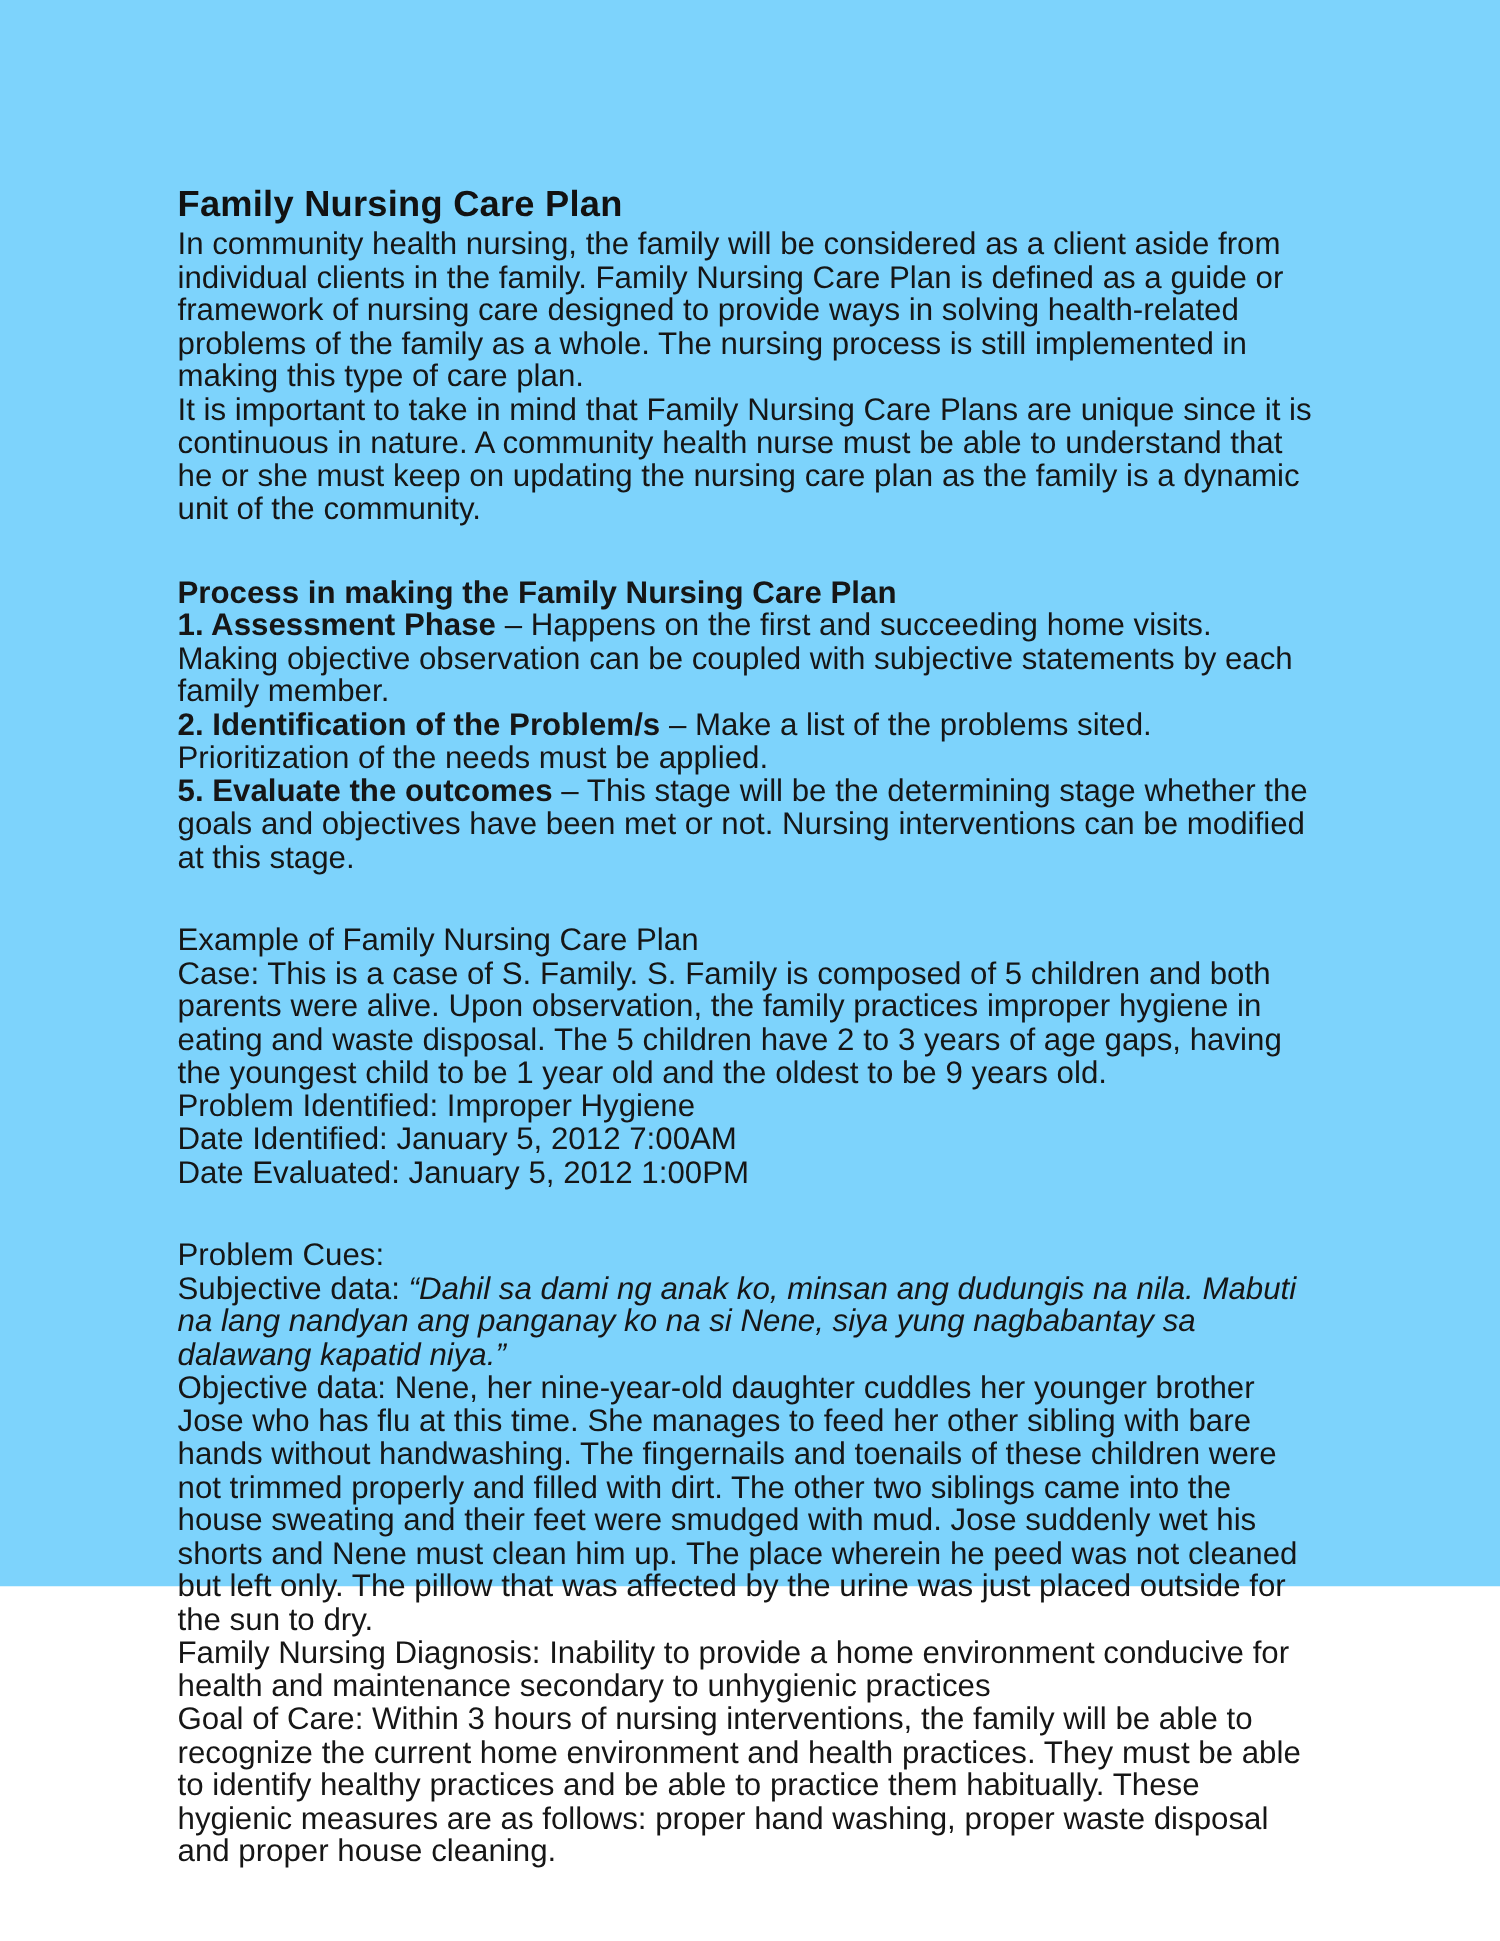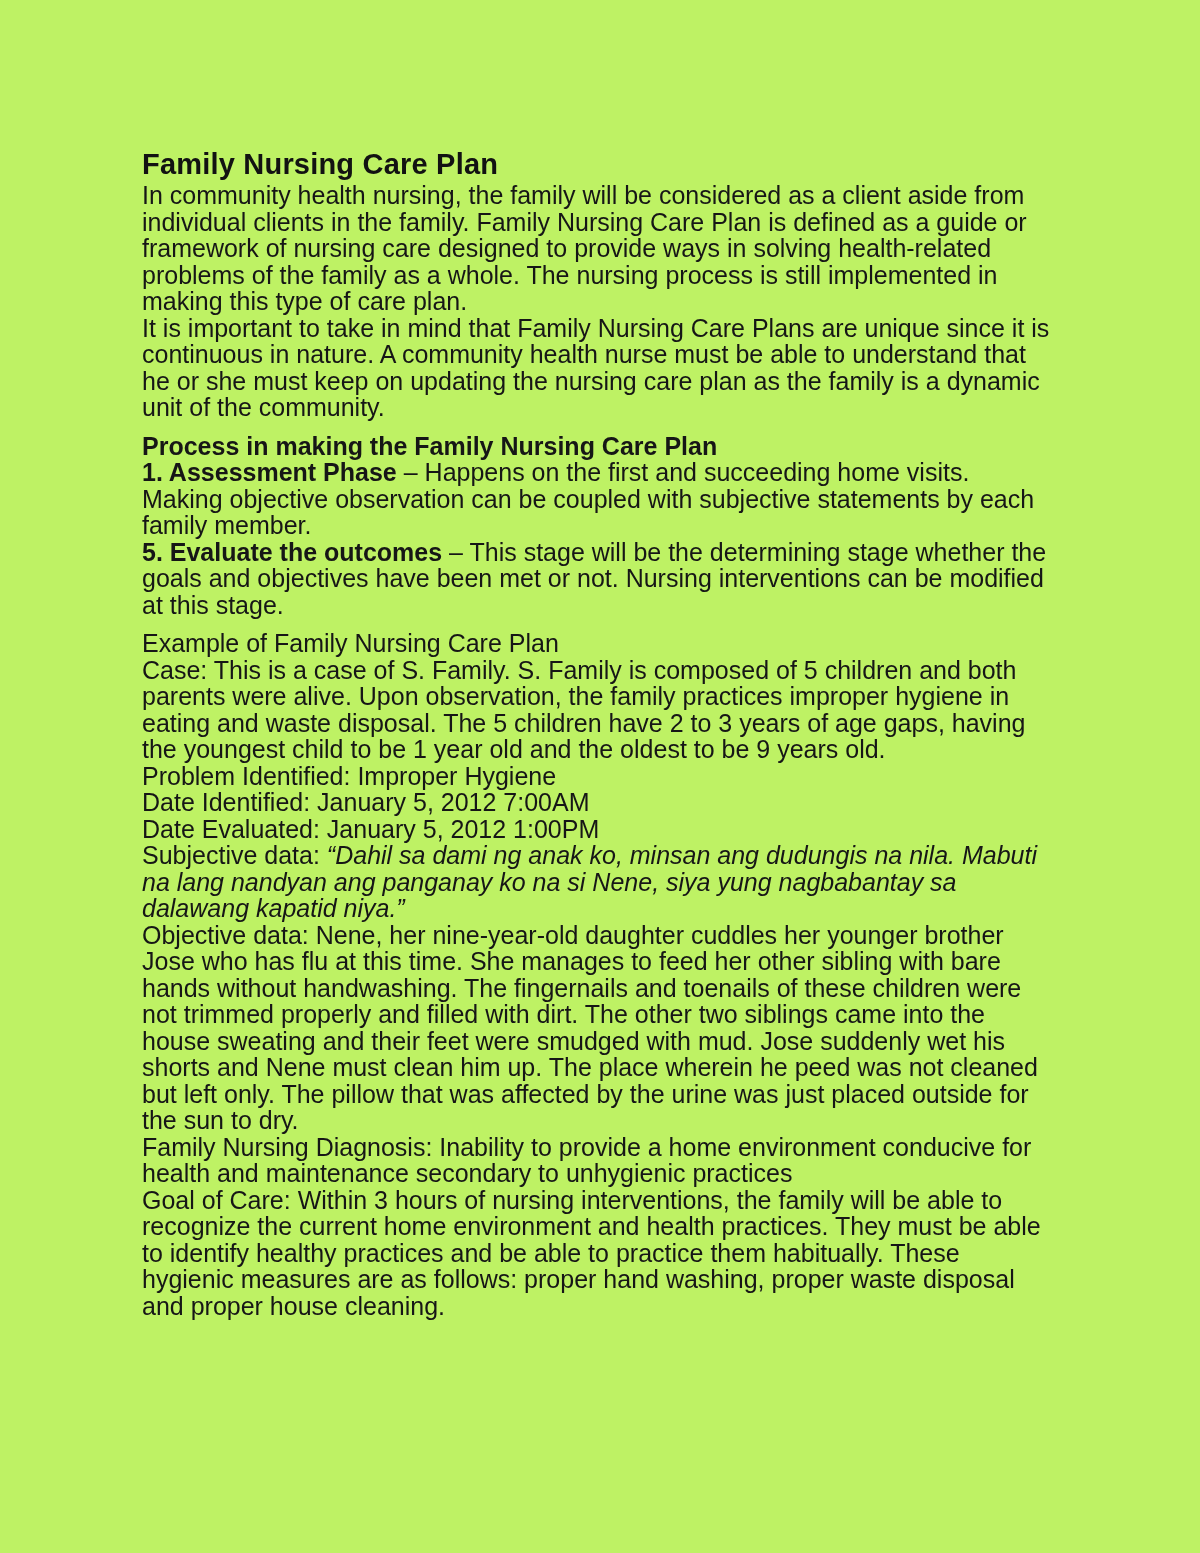--- a/index.html
+++ b/index.html
@@ -8,61 +8,63 @@
   }
   body {
     width: 1200px;
     height: 1553px;
     overflow: hidden;
     font-family: "Liberation Sans", "DejaVu Sans", sans-serif;
     color: #161616;
   }
   .page {
     width: 1200px;
-    height: 1553px;
+    height: 1269px;
     padding: 146px 144px 0 142px;
-    background: #bef264;
+    background: #7dd3fc;
   }
   .doc-title {
     font-size: 29px;
     font-weight: 700;
     line-height: 36px;
     letter-spacing: 0.2px;
     color: #121212;
   }
   p.line {
     font-size: 25px;
     line-height: 26.5px;
     color: #161616;
   }
-  .gap-before { margin-top: 12px; }
+  .gap-before { margin-top: 40px; }
   .big-gap-before { }
   .bold { font-weight: 700; }
   .italic { font-style: italic; }
 </style>
 </head>
 <body>
 
 <div class="page">
 
   <h1 class="doc-title">Family Nursing Care Plan</h1>
 
   <p class="line">In community health nursing, the family will be considered as a client aside from individual clients in the family. Family Nursing Care Plan is defined as a guide or framework of nursing care designed to provide ways in solving health-related problems of the family as a whole. The nursing process is still implemented in making this type of care plan.</p>
   <p class="line">It is important to take in mind that Family Nursing Care Plans are unique since it is continuous in nature. A community health nurse must be able to understand that he or she must keep on updating the nursing care plan as the family is a dynamic unit of the community.</p>
 
   <p class="line bold gap-before">Process in making the Family Nursing Care Plan</p>
 
   <p class="line"><span class="bold">1. Assessment Phase</span><span> – Happens on the first and succeeding home visits. Making objective observation can be coupled with subjective statements by each family member.</span></p>
+  <p class="line"><span class="bold">2. Identification of the Problem/s</span><span> – Make a list of the problems sited. Prioritization of the needs must be applied.</span></p>
   <p class="line"><span class="bold">5. Evaluate the outcomes</span><span> – This stage will be the determining stage whether the goals and objectives have been met or not. Nursing interventions can be modified at this stage.</span></p>
 
   <p class="line gap-before">Example of Family Nursing Care Plan</p>
   <p class="line">Case: This is a case of S. Family. S. Family is composed of 5 children and both parents were alive. Upon observation, the family practices improper hygiene in eating and waste disposal. The 5 children have 2 to 3 years of age gaps, having the youngest child to be 1 year old and the oldest to be 9 years old.</p>
   <p class="line">Problem Identified: Improper Hygiene</p>
   <p class="line">Date Identified: January 5, 2012 7:00AM</p>
   <p class="line">Date Evaluated: January 5, 2012 1:00PM</p>
 
+  <p class="line gap-before">Problem Cues:</p>
   <p class="line"><span>Subjective data: </span><span class="italic">“Dahil sa dami ng anak ko, minsan ang dudungis na nila. Mabuti na lang nandyan ang panganay ko na si Nene, siya yung nagbabantay sa dalawang kapatid niya.”</span></p>
   <p class="line">Objective data: Nene, her nine-year-old daughter cuddles her younger brother Jose who has flu at this time. She manages to feed her other sibling with bare hands without handwashing. The fingernails and toenails of these children were not trimmed properly and filled with dirt. The other two siblings came into the house sweating and their feet were smudged with mud. Jose suddenly wet his shorts and Nene must clean him up. The place wherein he peed was not cleaned but left only. The pillow that was affected by the urine was just placed outside for the sun to dry.</p>
   <p class="line">Family Nursing Diagnosis: Inability to provide a home environment conducive for health and maintenance secondary to unhygienic practices</p>
 
   <p class="line big-gap-before">Goal of Care: Within 3 hours of nursing interventions, the family will be able to recognize the current home environment and health practices. They must be able to identify healthy practices and be able to practice them habitually. These hygienic measures are as follows: proper hand washing, proper waste disposal and proper house cleaning.</p>
 
 </div>
 
 </body></html>

